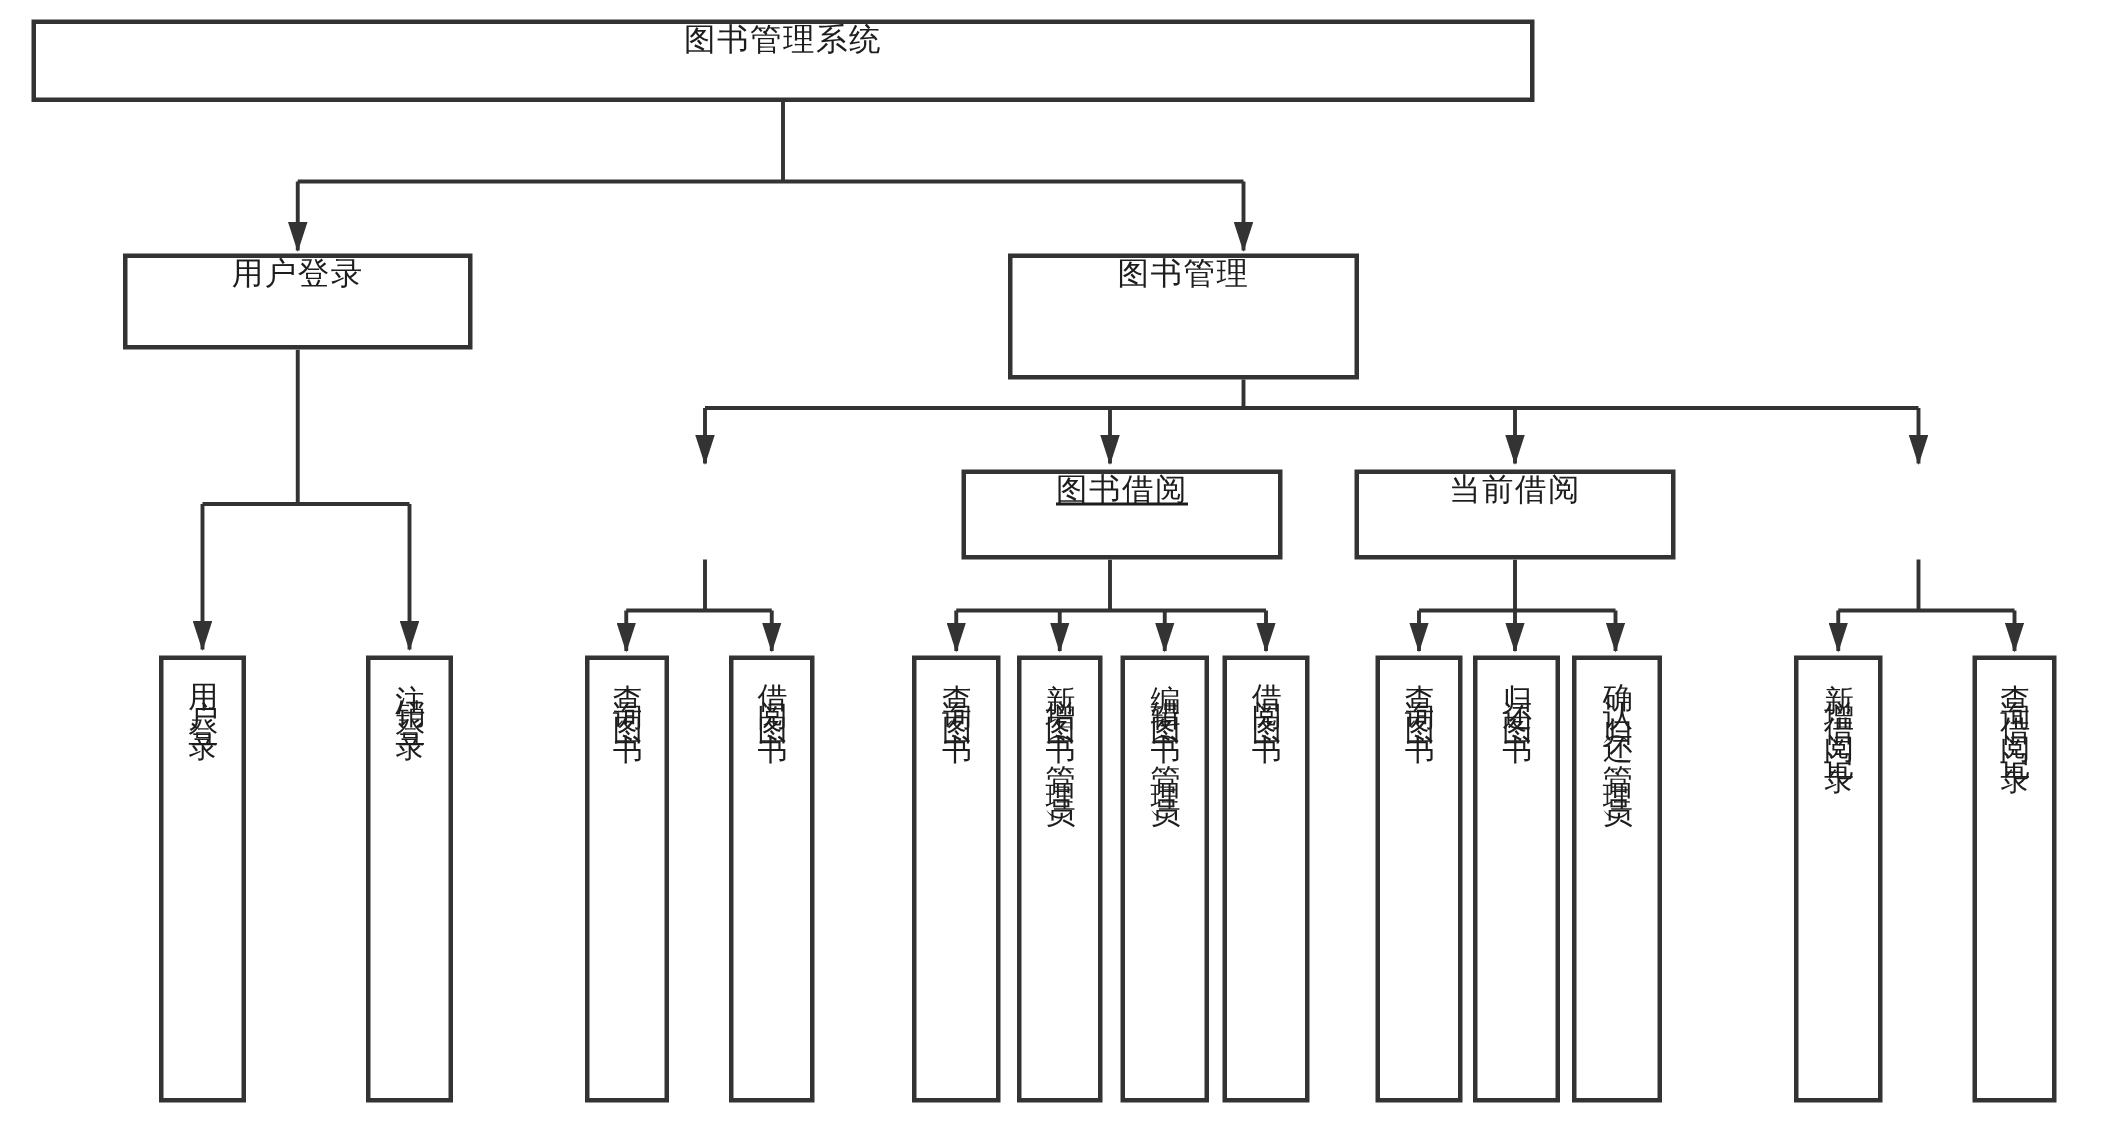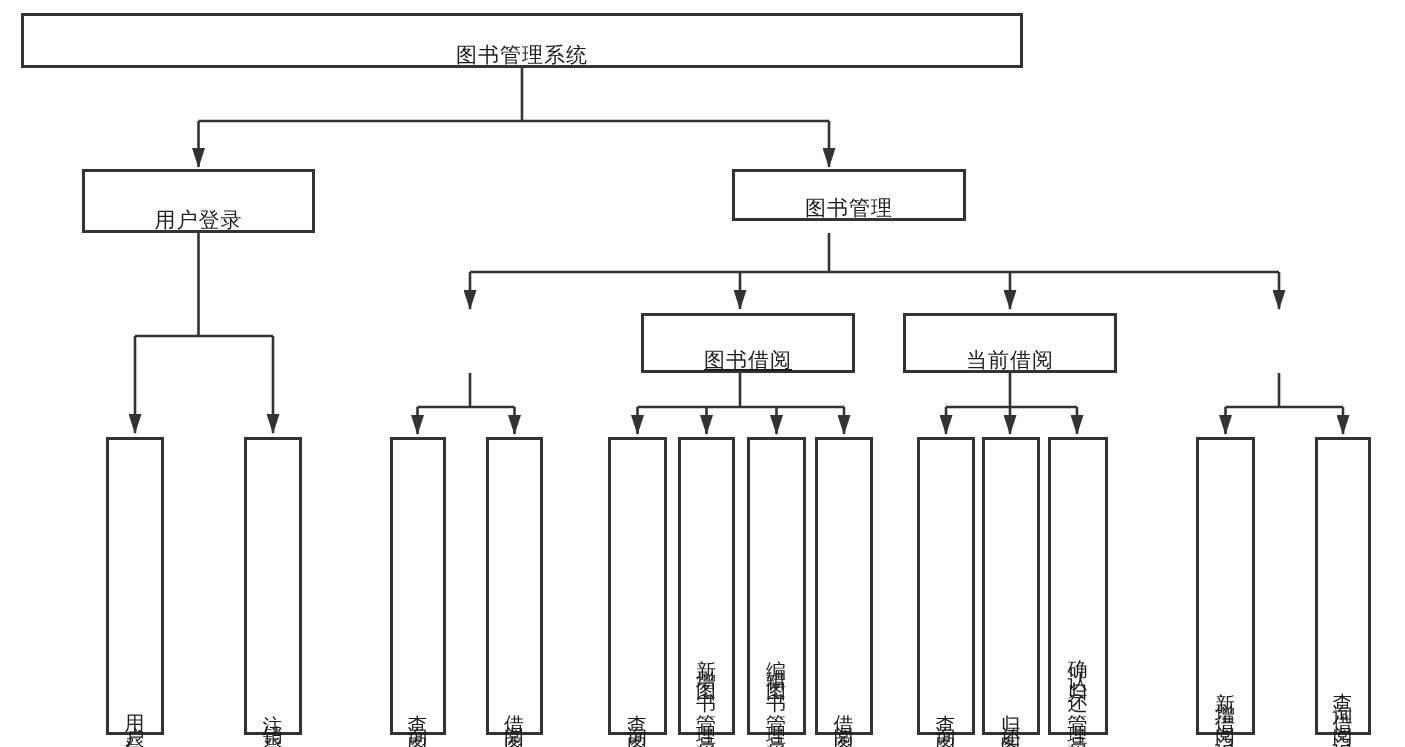--- a/index.html
+++ b/index.html
@@ -34,21 +34,21 @@
   }
   #connectors marker path {
     fill: var(--line, #333);
     stroke: none;
   }
   .box {
     position: absolute;
     background: var(--background);
     border: 3px solid var(--line);
     display: flex;
-    align-items: flex-end;
+    align-items: flex-start;
     justify-content: center;
     z-index: 1;
   }
   .box.h span {
     font-size: 21px;
     letter-spacing: 1px;
     line-height: 1;
     white-space: nowrap;
   }
   .box.v span {
@@ -117,21 +117,21 @@
     <line class="wire" x1="1343" y1="407" x2="1343" y2="434" marker-end="url(#ah)"></line>
   </svg>
 
   <div class="box h" style="left:21px; top:13px; width:1002px; height:55px;">
     <span>图书管理系统</span>
   </div>
 
   <div class="box h" style="left:82px; top:169px; width:233px; height:64px;">
     <span>用户登录</span>
   </div>
-  <div class="box h" style="left:732px; top:169px; width:234px; height:52px;">
+  <div class="box h" style="left:672px; top:169px; width:234px; height:84px;">
     <span>图书管理</span>
   </div>
 
   <div class="box h" style="left:641px; top:313px; width:214px; height:60px;text-decoration:underline;">
     <span>图书借阅</span>
   </div>
   <div class="box h" style="left:903px; top:313px; width:214px; height:60px;">
     <span>当前借阅</span>
   </div>
 

